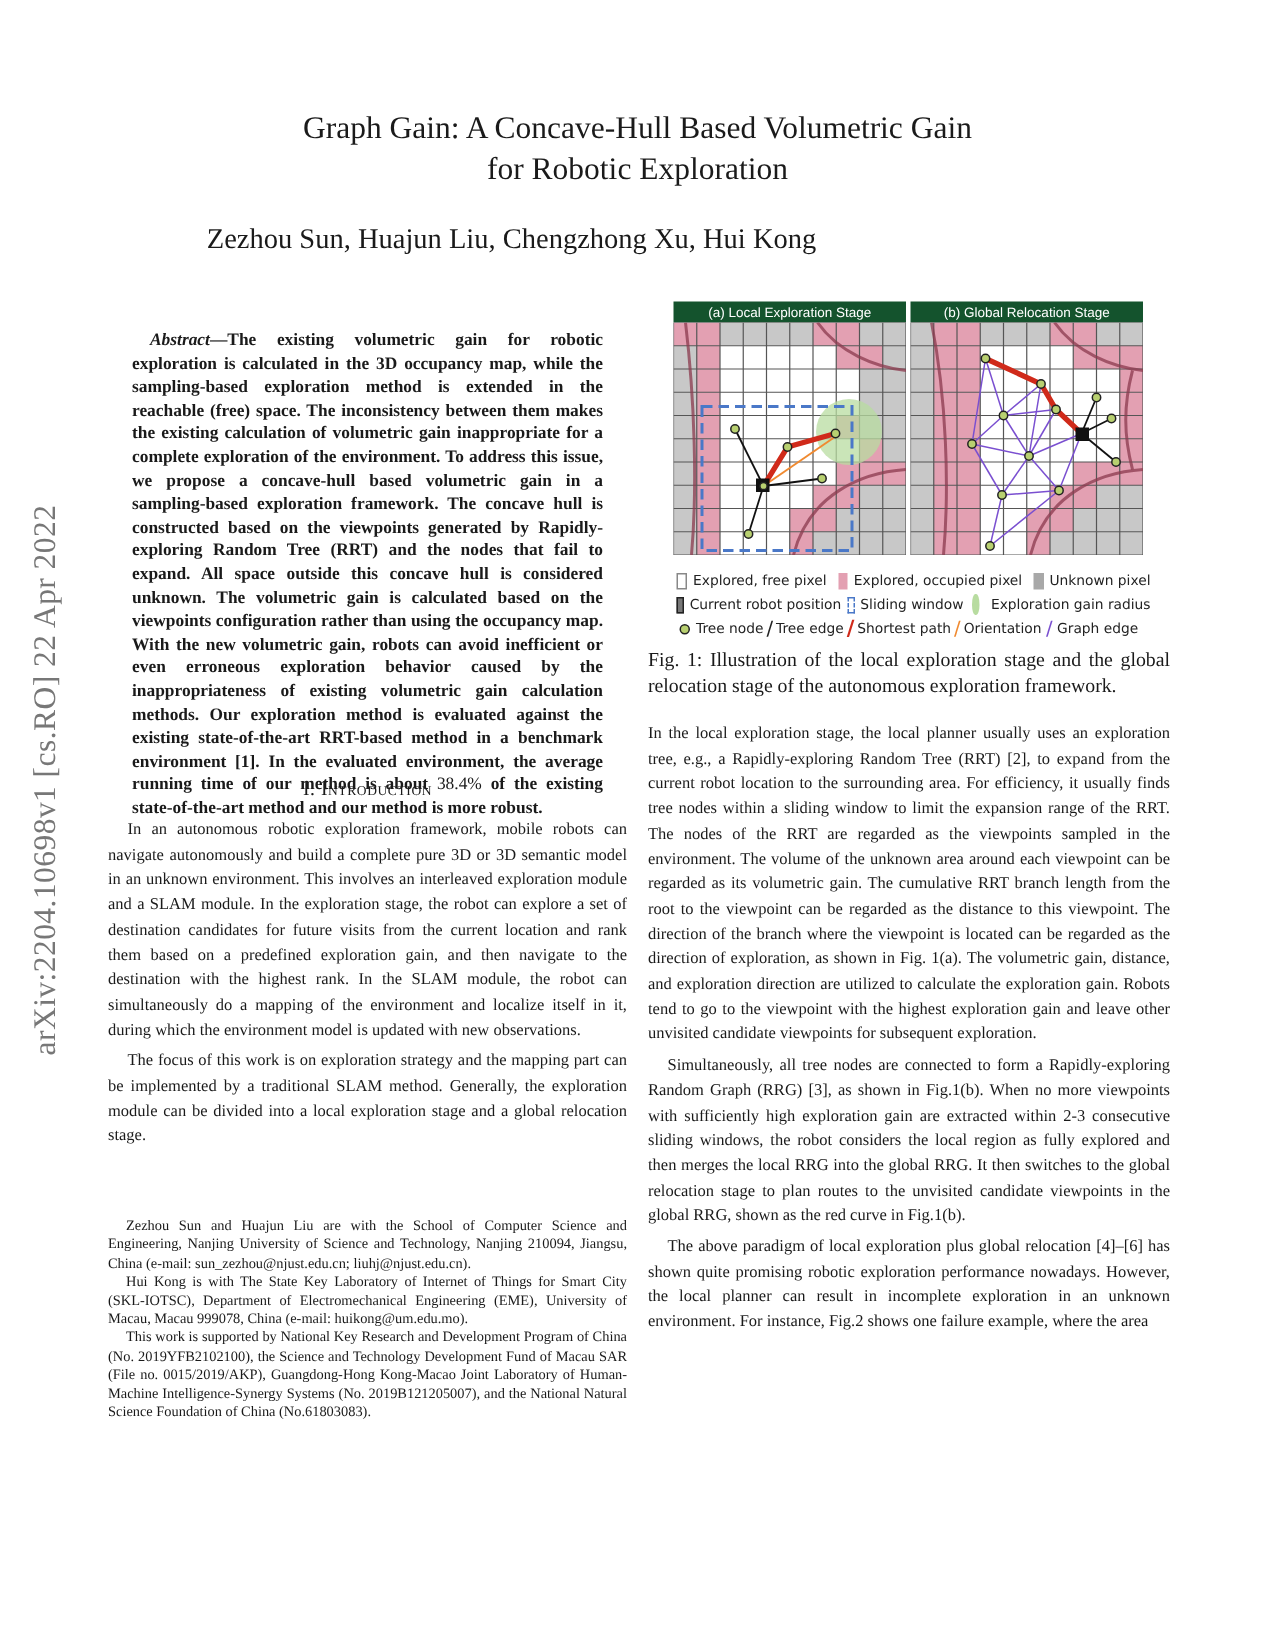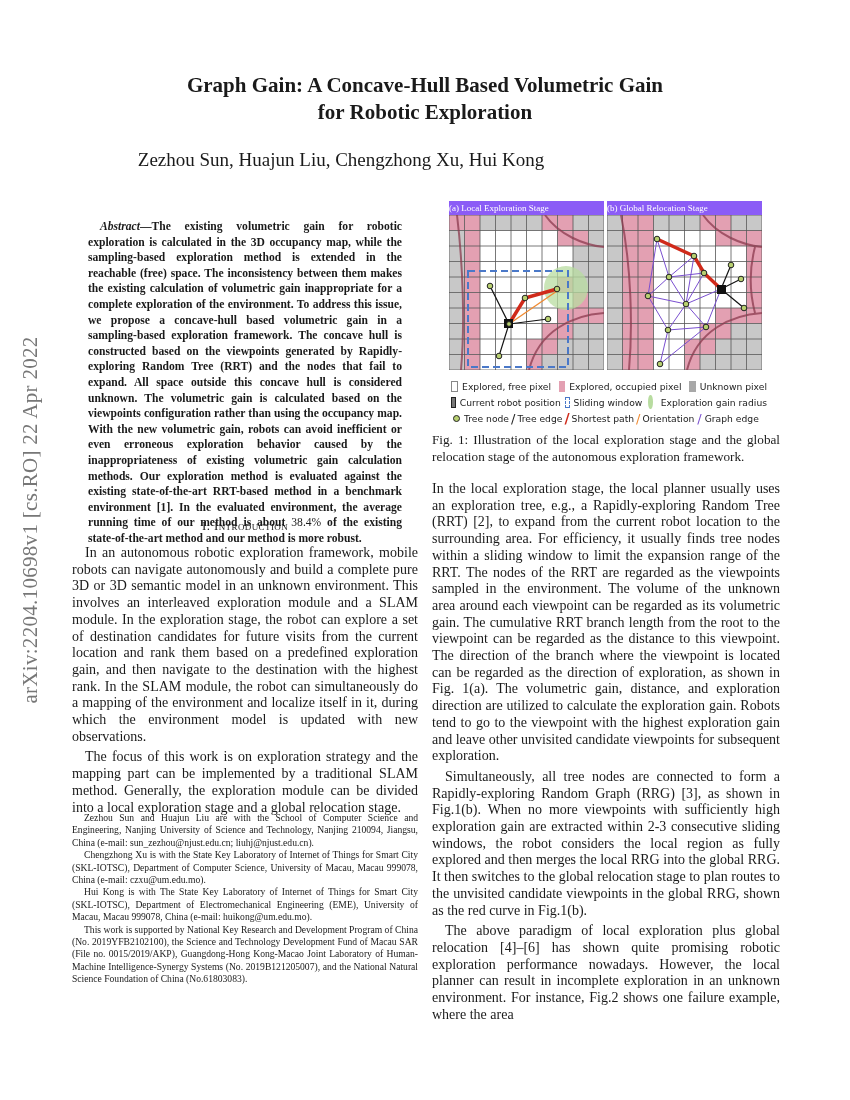--- a/index.html
+++ b/index.html
@@ -1,42 +1,42 @@
 <!DOCTYPE html>
 <html><head>
 <meta charset="utf-8">
 <style>
   html, body { margin:0; padding:0; background:#fff; }
   body { width:850px; height:1100px; position:relative; overflow:hidden;
          font-family:"Liberation Serif","DejaVu Serif",serif; color:#1a1a1a; }
   .title { position:absolute; top:72px; left:0; width:850px; text-align:center;
-           font-weight:bold; font-size:21px; line-height:27px; }
+           font-weight:normal; font-size:21px; line-height:27px; }
   .authors { position:absolute; top:149px; left:0; width:682px; text-align:center; font-size:19px; }
   .sidebar { position:absolute; left:10px; top:290px; width:40px; height:460px; }
   .sidebar span { position:absolute; left:50%; top:50%; transform:translate(-50%,-50%) rotate(-90deg);
                   white-space:nowrap; font-size:21px; color:#777; letter-spacing:0.3px; }
   .col { position:absolute; text-align:justify; }
   .left { left:72px; width:346px; }
   .right { left:432px; width:348px; }
   .abstract { top:203px; font-weight:bold; font-size:11.6px; line-height:15.6px; }
   .abstract p { margin:16px; text-indent:12px; }
   .abstract i { font-weight:bold; font-style:italic; }
   .abstract .num { font-weight:normal; }
   .section-h { position:absolute; left:72px; width:346px; top:518px; text-align:center;
                font-size:13px; letter-spacing:0.4px; }
-  .body13 { font-size:14px; line-height:16.7px; }
+  .body13 { font-size:11px; line-height:16.7px; }
   .body13 p { margin:0 0 4px 0; text-indent:13px; }
   .intro { top:545px; }
   .foot { top:812px; font-size:9.6px; line-height:12.4px; }
   .foot p { margin:0; text-indent:12px; }
   .figure { position:absolute; left:449px; top:201px; width:318px; }
   .panels { display:flex; gap:3px; }
   .panel { width:155px; }
-  .panel-title { background:#8b5cf6; color:#fff; font-family:Liberation Serif, serif;
-                 font-size:9px; text-align:left; height:14px; line-height:14px; }
+  .panel-title { background:#14532d; color:#fff; font-family:Liberation Sans, sans-serif;
+                 font-size:9px; text-align:center; height:14px; line-height:14px; }
   .legend { font-family:"DejaVu Sans",sans-serif; font-size:9.2px; color:#222; margin-top:4px; }
   .legend .row { display:flex; align-items:center; height:16px; white-space:nowrap; }
   .sw { display:inline-block; width:11px; height:11px; margin:0 4px 0 2px; box-sizing:border-box; }
   .caption { position:absolute; left:432px; width:348px; top:432px; font-size:13.2px; line-height:16.7px; text-align:justify; }
   .right-body { top:481px; }
 </style>
 </head>
 <body>
 
 <div class="title">
@@ -57,21 +57,20 @@
   <span style="font-variant:small-caps;">I. Introduction</span>
 </div>
 
 <div class="col left body13 intro">
   <p>In an autonomous robotic exploration framework, mobile robots can navigate autonomously and build a complete pure 3D or 3D semantic model in an unknown environment. This involves an interleaved exploration module and a SLAM module. In the exploration stage, the robot can explore a set of destination candidates for future visits from the current location and rank them based on a predefined exploration gain, and then navigate to the destination with the highest rank. In the SLAM module, the robot can simultaneously do a mapping of the environment and localize itself in it, during which the environment model is updated with new observations.</p>
   <p>The focus of this work is on exploration strategy and the mapping part can be implemented by a traditional SLAM method. Generally, the exploration module can be divided into a local exploration stage and a global relocation stage.</p>
 </div>
 
 <div class="col left foot">
   <p>Zezhou Sun and Huajun Liu are with the School of Computer Science and Engineering, Nanjing University of Science and Technology, Nanjing 210094, Jiangsu, China (e-mail: sun_zezhou@njust.edu.cn; liuhj@njust.edu.cn).</p>
-  <p>Chengzhong Xu is with the State Key Laboratory of Internet of Things for Smart City (SKL-IOTSC), Department of Computer Science, University of Macau, Macau 999078, China (e-mail: czxu@um.edu.mo).</p>
   <p>Hui Kong is with The State Key Laboratory of Internet of Things for Smart City (SKL-IOTSC), Department of Electromechanical Engineering (EME), University of Macau, Macau 999078, China (e-mail: huikong@um.edu.mo).</p>
   <p>This work is supported by National Key Research and Development Program of China (No. 2019YFB2102100), the Science and Technology Development Fund of Macau SAR (File no. 0015/2019/AKP), Guangdong-Hong Kong-Macao Joint Laboratory of Human-Machine Intelligence-Synergy Systems (No. 2019B121205007), and the National Natural Science Foundation of China (No.61803083).</p>
 </div>
 
 <div class="figure">
   <div class="panels">
     <div class="panel">
       <div class="panel-title">(a) Local Exploration Stage</div>
       <svg width="155" height="155" viewBox="0 0 155 155">
         <rect x="0" y="0" width="155" height="155" fill="#fff"></rect>

